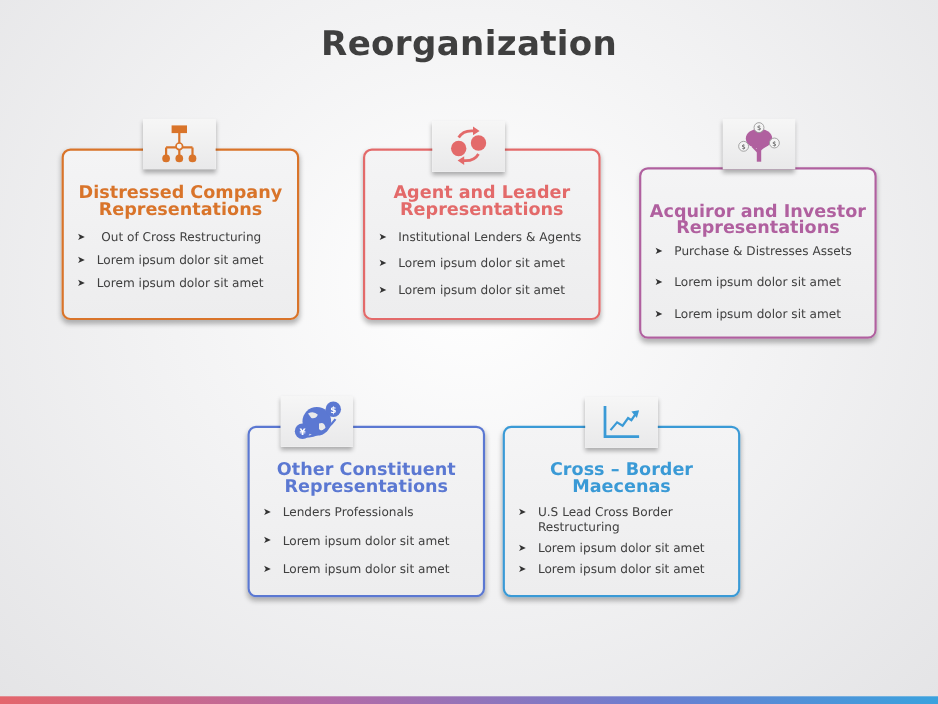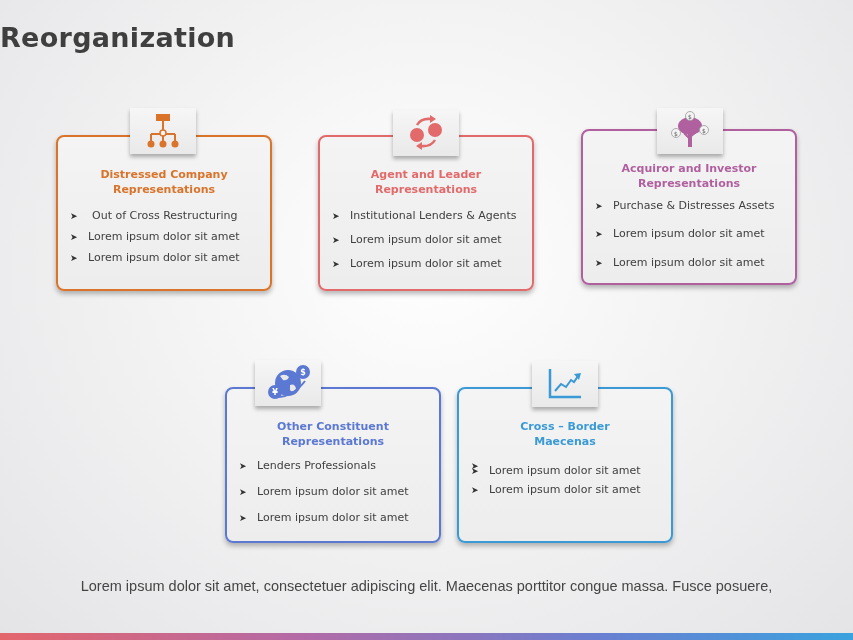--- a/index.html
+++ b/index.html
@@ -4,43 +4,43 @@
 <style>
   * { box-sizing: border-box; margin: 0; padding: 0; }
   html, body { width: 853px; height: 640px; overflow: hidden; }
   body {
     position: relative;
     font-family: "DejaVu Sans", sans-serif;
     background: radial-gradient(ellipse at 50% 40%, #ffffff 0%, #f3f3f4 45%, #e4e4e6 100%);
   }
   .title {
     position: absolute; left: 0; top: 22px; width: 853px;
-    text-align: left;
+    text-align: center;
     font-family: "DejaVu Sans", sans-serif;
-    font-weight: bold; font-size: 27px; color: #3f3f3f;
+    font-weight: bold; font-size: 31px; color: #3f3f3f;
     letter-spacing: 0.3px;
   }
   .card {
     position: absolute;
     width: 216px; height: 156px;
     border: 2px solid; border-radius: 8px;
     background: linear-gradient(180deg, #f4f4f5 0%, #ededee 100%);
     box-shadow: 0 3px 5px rgba(0,0,0,0.28);
   }
   .icon-box {
     position: absolute;
     width: 66px; height: 46px;
     background: linear-gradient(180deg, #f6f6f6 0%, #e9e9ea 100%);
     box-shadow: 0 3px 4px rgba(0,0,0,0.3);
     display: flex; align-items: center; justify-content: center;
   }
   .card-title {
     position: absolute; left: 0; width: 100%;
     text-align: center;
-    font-weight: bold; font-size: 11px; line-height: 15px;
+    font-weight: bold; font-size: 16px; line-height: 15px;
   }
   .bullets {
     position: absolute; left: 12px; right: 6px;
     list-style: none;
     font-size: 11px; color: #404040;
   }
   .bullets li { position: relative; padding-left: 18px; line-height: 14px; }
   .bullets li .arrow {
     position: absolute; left: 0; top: 0;
     font-size: 9px; color: #333;
@@ -80,21 +80,21 @@
     <circle cx="20" cy="21" r="3" fill="#f4f4f4" stroke="#d9742a" stroke-width="1.5"></circle>
     <line x1="8" y1="22" x2="8" y2="30" stroke="#d9742a" stroke-width="2"></line>
     <line x1="32" y1="22" x2="32" y2="30" stroke="#d9742a" stroke-width="2"></line>
     <line x1="20" y1="24" x2="20" y2="30" stroke="#d9742a" stroke-width="2"></line>
     <circle cx="8" cy="32" r="3.5" fill="#d9742a"></circle>
     <circle cx="20" cy="32" r="3.5" fill="#d9742a"></circle>
     <circle cx="32" cy="32" r="3.5" fill="#d9742a"></circle>
   </svg>
 </div>
 
-<div class="card" style="left:318px; top:135px; border-color:#e36a6a;">
+<div class="card" style="left:330px; top:135px; border-color:#e36a6a;">
   <div class="card-title" style="top:30px; color:#e36a6a;">
     <div>Agent and Leader</div>
     <div>Representations</div>
   </div>
   <ul class="bullets" style="top:72px;">
     <li style="margin-bottom:10px;"><span class="arrow">➤</span><span>Institutional Lenders &amp; Agents</span></li>
     <li style="margin-bottom:10px;"><span class="arrow">➤</span><span>Lorem ipsum dolor sit amet</span></li>
     <li><span class="arrow">➤</span><span>Lorem ipsum dolor sit amet</span></li>
   </ul>
 </div>
@@ -102,21 +102,21 @@
   <svg width="42" height="38" viewBox="0 0 42 38">
     <circle cx="12" cy="21" r="7" fill="#e36a6a"></circle>
     <circle cx="30" cy="16" r="7" fill="#e36a6a"></circle>
     <path d="M12 11 Q16 4 26 5" stroke="#e36a6a" stroke-width="2.5" fill="none"></path>
     <polygon points="25,1 31,5 25,9" fill="#e36a6a"></polygon>
     <path d="M30 26 Q26 33 16 32" stroke="#e36a6a" stroke-width="2.5" fill="none"></path>
     <polygon points="17,28 11,32 17,36" fill="#e36a6a"></polygon>
   </svg>
 </div>
 
-<div class="card" style="left:581px; top:129px; border-color:#b0609f;">
+<div class="card" style="left:581px; top:152px; border-color:#b0609f;">
   <div class="card-title" style="top:30px; color:#b0609f;">
     <div>Acquiror and Investor</div>
     <div>Representations</div>
   </div>
   <ul class="bullets" style="top:68px;">
     <li style="margin-bottom:14px;"><span class="arrow">➤</span><span>Purchase &amp; Distresses Assets</span></li>
     <li style="margin-bottom:15px;"><span class="arrow">➤</span><span>Lorem ipsum dolor sit amet</span></li>
     <li><span class="arrow">➤</span><span>Lorem ipsum dolor sit amet</span></li>
   </ul>
 </div>
@@ -158,30 +158,29 @@
     <text x="40" y="12" font-size="8" font-weight="bold" text-anchor="middle" fill="#fff" font-family="DejaVu Sans, sans-serif">$</text>
   </svg>
 </div>
 
 <div class="card" style="left:457px; top:387px; border-color:#3a9ad6;">
   <div class="card-title" style="top:30px; color:#3a9ad6;">
     <div>Cross – Border</div>
     <div>Maecenas</div>
   </div>
   <ul class="bullets" style="top:70px; right:40px;">
-    <li style="margin-bottom:5px;"><span class="arrow">➤</span></li>
+    <li style="margin-bottom:5px;"><span class="arrow">➤</span><span>U.S Lead Cross Border Restructuring</span></li>
     <li style="margin-bottom:5px; white-space:nowrap;"><span class="arrow">➤</span><span>Lorem ipsum dolor sit amet</span></li>
     <li style="white-space:nowrap;"><span class="arrow">➤</span><span>Lorem ipsum dolor sit amet</span></li>
   </ul>
 </div>
 <div class="icon-box" style="left:532px; top:361px;">
   <svg width="40" height="36" viewBox="0 0 40 36">
     <polyline points="5,3 5,31 36,31" stroke="#3a9ad6" stroke-width="2.5" fill="none"></polyline>
     <polyline points="10,25 16,18 21,21 26,14 29,16 33,10" stroke="#3a9ad6" stroke-width="2" fill="none"></polyline>
     <polygon points="29,8 36,7 34,14" fill="#3a9ad6"></polygon>
   </svg>
 </div>
 
 <div class="footer-text">
-  <div>Lorem ipsum dolor sit amet, consectetuer adipiscing elit. Maecenas porttitor congue massa. Fusce posuere,</div>
 </div>
 
 <div class="bottom-bar"></div>
 
 </body></html>

